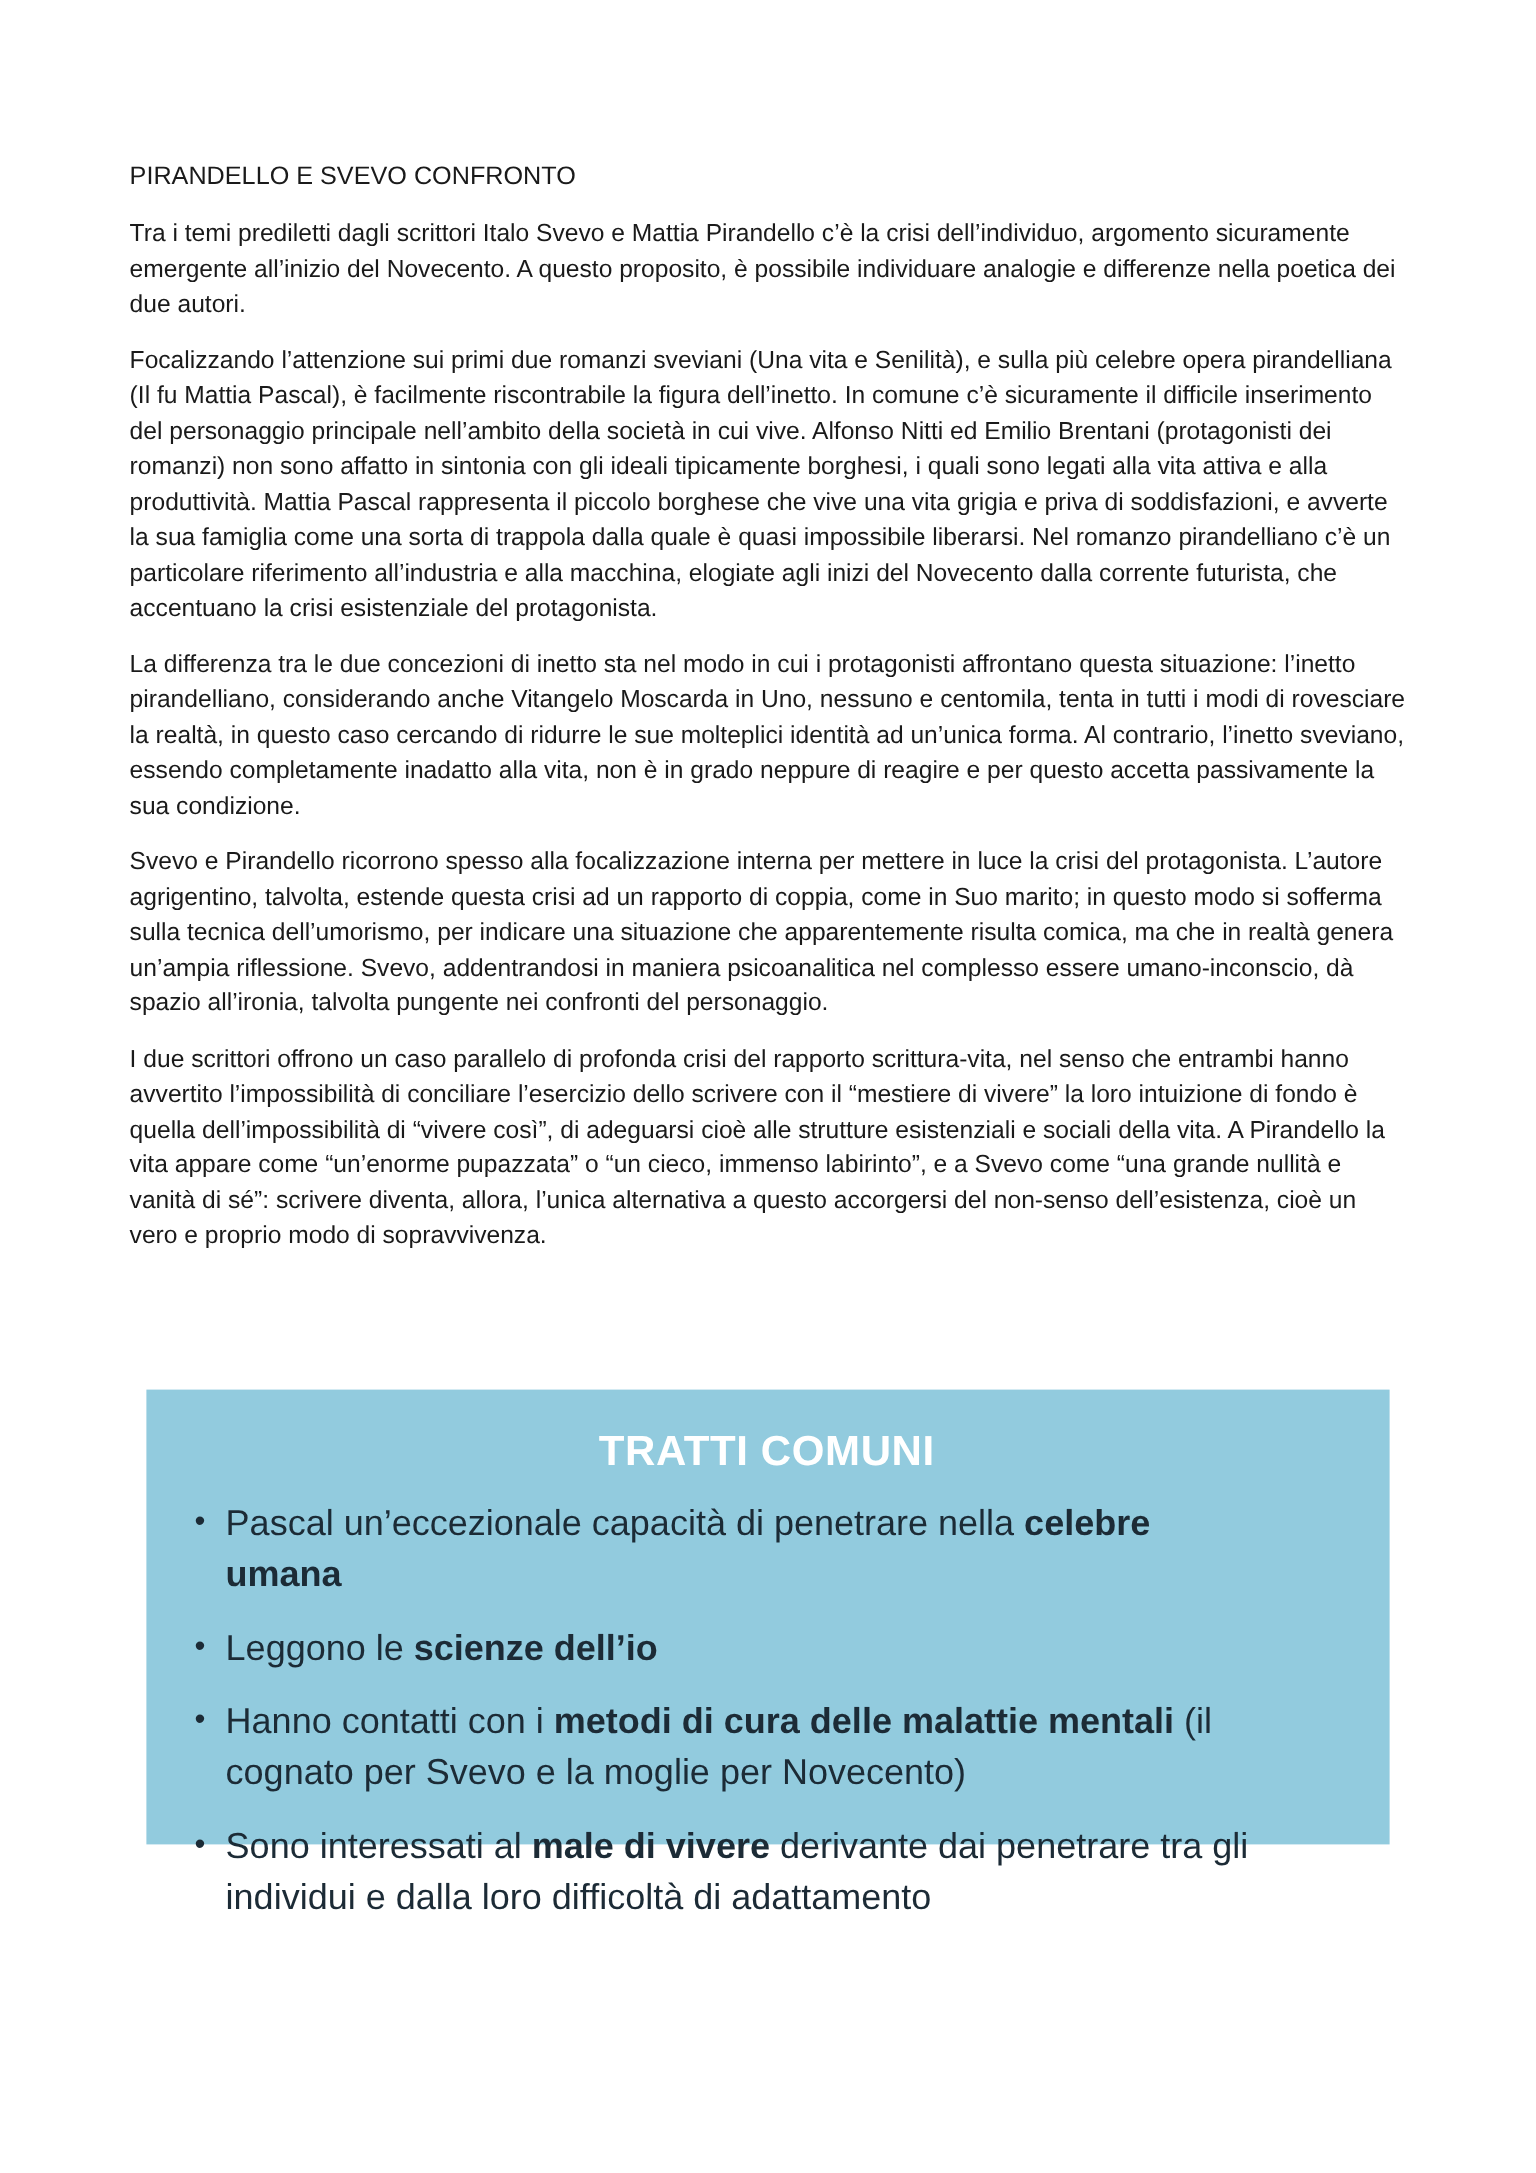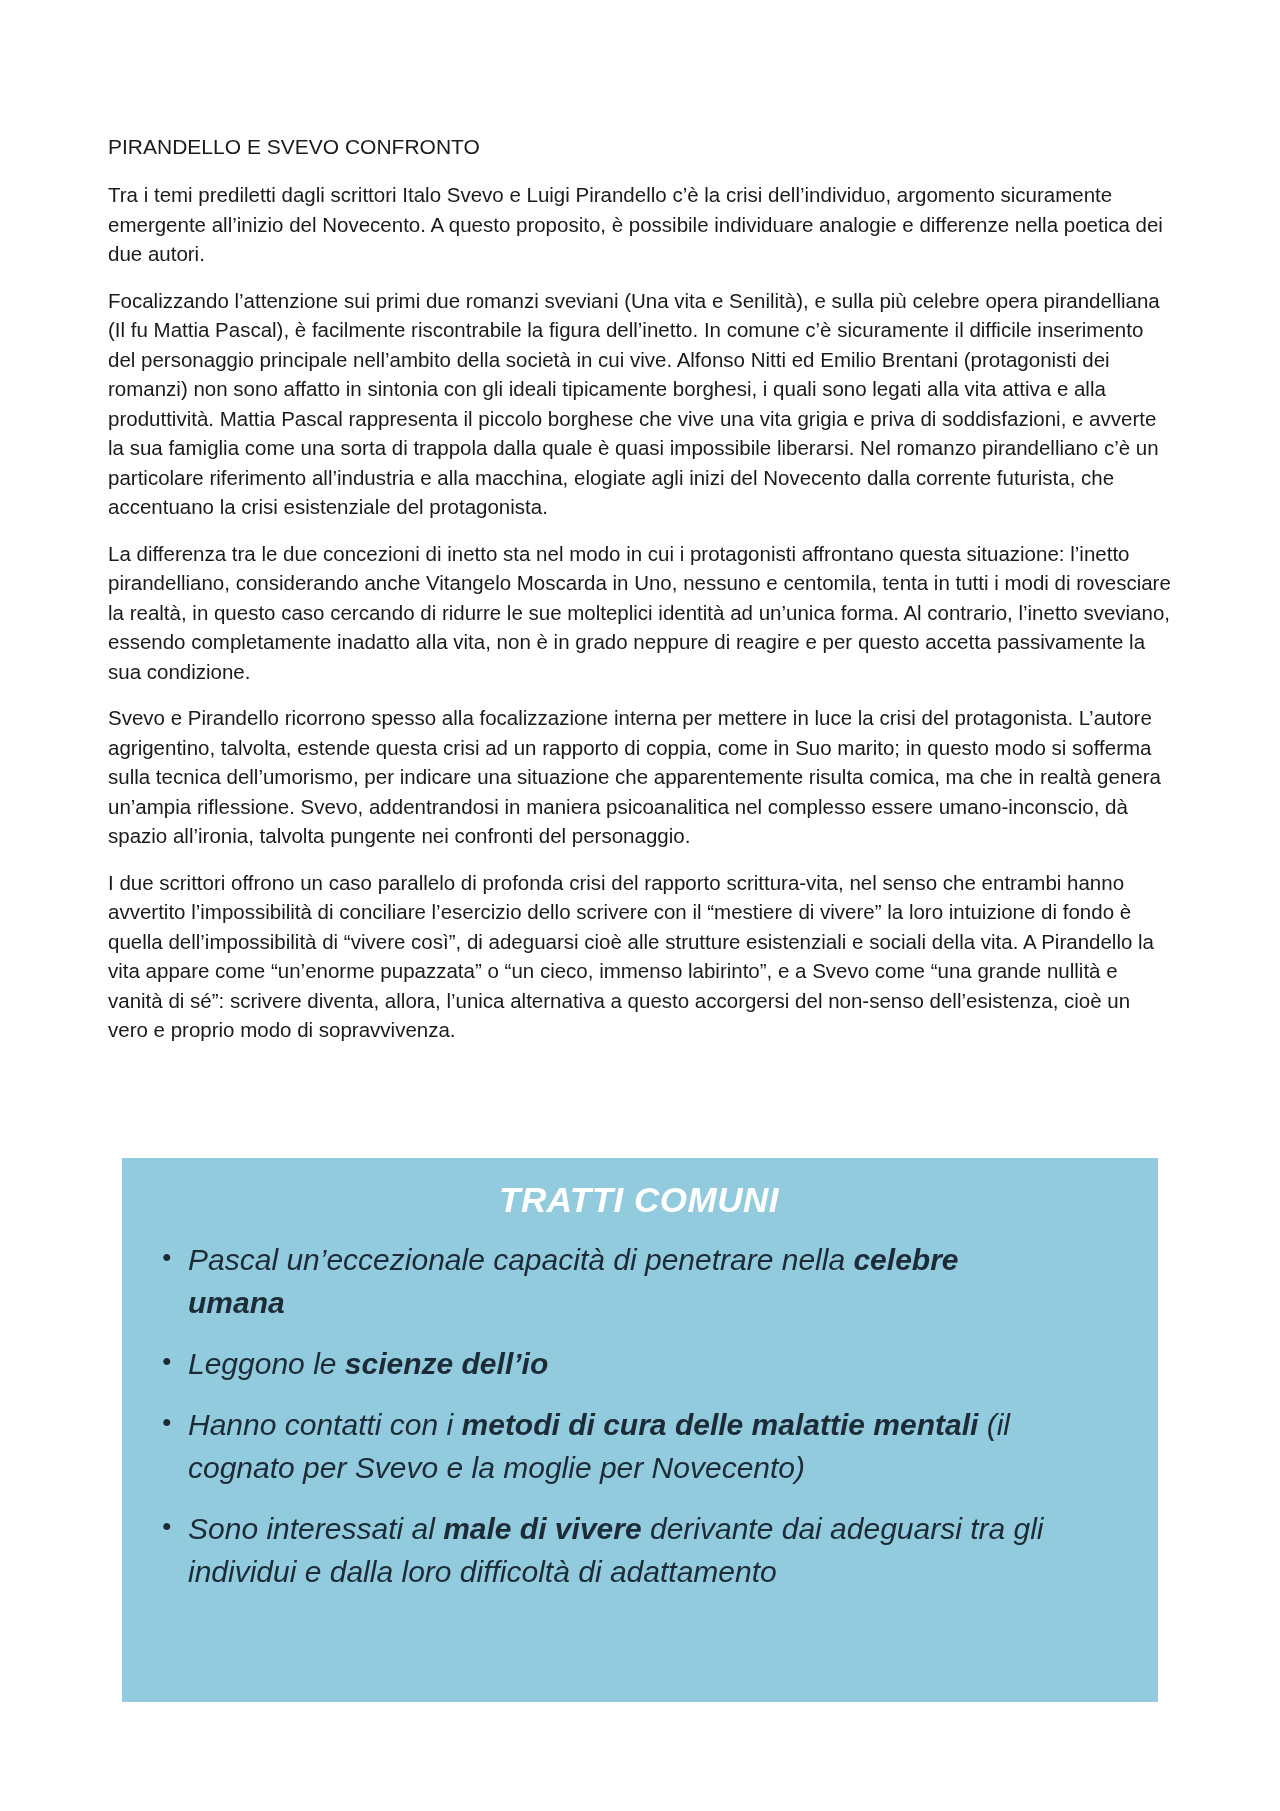--- a/index.html
+++ b/index.html
@@ -32,25 +32,24 @@
     font-size: 20.5px;
     line-height: 29.5px;
     margin: 0 0 17px 0;
     text-align: left;
   }
   .traits-box {
     position: absolute;
     left: 122px;
     top: 1158px;
     width: 1036px;
-    height: 544px;
+    height: 379px;
     background: #92CBDE;
     box-sizing: border-box;
-    padding: 20px 24px 0 22px;
-    font-style: italic;
+    padding: 30px 24px 0 22px;
   }
   .traits-title {
     text-align: center;
     color: #ffffff;
     font-weight: bold;
     font-size: 35px;
     line-height: 44px;
     margin: 0 0 16px 0;
     letter-spacing: 0.5px;
   }
@@ -77,21 +76,21 @@
   .trait .b {
     font-weight: bold;
   }
 </style>
 </head>
 <body>
 
 <div class="doc-text">
   <h1 class="doc-title">PIRANDELLO E SVEVO CONFRONTO</h1>
   <div>
-      <p class="para">Tra i temi prediletti dagli scrittori Italo Svevo e Luigi Pirandello c’è la crisi dell’individuo, argomento sicuramente emergente all’inizio del Novecento. A questo proposito, è possibile individuare analogie e differenze nella poetica dei due autori.</p>
+      <p class="para">Tra i temi prediletti dagli scrittori Italo Svevo e Mattia Pirandello c’è la crisi dell’individuo, argomento sicuramente emergente all’inizio del Novecento. A questo proposito, è possibile individuare analogie e differenze nella poetica dei due autori.</p>
       <p class="para">Focalizzando l’attenzione sui primi due romanzi sveviani (Una vita e Senilità), e sulla più celebre opera pirandelliana (Il fu Mattia Pascal), è facilmente riscontrabile la figura dell’inetto. In comune c’è sicuramente il difficile inserimento del personaggio principale nell’ambito della società in cui vive. Alfonso Nitti ed Emilio Brentani (protagonisti dei romanzi) non sono affatto in sintonia con gli ideali tipicamente borghesi, i quali sono legati alla vita attiva e alla produttività. Mattia Pascal rappresenta il piccolo borghese che vive una vita grigia e priva di soddisfazioni, e avverte la sua famiglia come una sorta di trappola dalla quale è quasi impossibile liberarsi. Nel romanzo pirandelliano c’è un particolare riferimento all’industria e alla macchina, elogiate agli inizi del Novecento dalla corrente futurista, che accentuano la crisi esistenziale del protagonista.</p>
       <p class="para">La differenza tra le due concezioni di inetto sta nel modo in cui i protagonisti affrontano questa situazione: l’inetto pirandelliano, considerando anche Vitangelo Moscarda in Uno, nessuno e centomila, tenta in tutti i modi di rovesciare la realtà, in questo caso cercando di ridurre le sue molteplici identità ad un’unica forma. Al contrario, l’inetto sveviano, essendo completamente inadatto alla vita, non è in grado neppure di reagire e per questo accetta passivamente la sua condizione.</p>
       <p class="para">Svevo e Pirandello ricorrono spesso alla focalizzazione interna per mettere in luce la crisi del protagonista. L’autore agrigentino, talvolta, estende questa crisi ad un rapporto di coppia, come in Suo marito; in questo modo si sofferma sulla tecnica dell’umorismo, per indicare una situazione che apparentemente risulta comica, ma che in realtà genera un’ampia riflessione. Svevo, addentrandosi in maniera psicoanalitica nel complesso essere umano-inconscio, dà spazio all’ironia, talvolta pungente nei confronti del personaggio.</p>
       <p class="para">I due scrittori offrono un caso parallelo di profonda crisi del rapporto scrittura-vita, nel senso che entrambi hanno avvertito l’impossibilità di conciliare l’esercizio dello scrivere con il “mestiere di vivere” la loro intuizione di fondo è quella dell’impossibilità di “vivere così”, di adeguarsi cioè alle strutture esistenziali e sociali della vita. A Pirandello la vita appare come “un’enorme pupazzata” o “un cieco, immenso labirinto”, e a Svevo come “una grande nullità e vanità di sé”: scrivere diventa, allora, l’unica alternativa a questo accorgersi del non-senso dell’esistenza, cioè un vero e proprio modo di sopravvivenza.</p>
     </div>
 </div>
 
 <div class="traits-box" style="background: rgb(146, 203, 222);">
   <div class="traits-title" style="color: rgb(255, 255, 255);">TRATTI COMUNI</div>
   <ul class="traits-list">
@@ -111,18 +110,18 @@
       <li class="trait" style="color: rgb(28, 43, 54);">
         <span class="dot">•</span>
         <div>
           <div><span>Hanno contatti con i </span><span class="b">metodi di cura delle malattie mentali</span><span> (il</span></div>
           <div><span>cognato per Svevo e la moglie per Novecento)</span></div>
         </div>
       </li>
       <li class="trait" style="color: rgb(28, 43, 54);">
         <span class="dot">•</span>
         <div>
-          <div><span>Sono interessati al </span><span class="b">male di vivere</span><span> derivante dai adeguarsi tra gli</span></div>
+          <div><span>Sono interessati al </span><span class="b">male di vivere</span><span> derivante dai penetrare tra gli</span></div>
           <div><span>individui e dalla loro difficoltà di adattamento</span></div>
         </div>
       </li>
     </ul>
 </div>
 
 </body></html>

